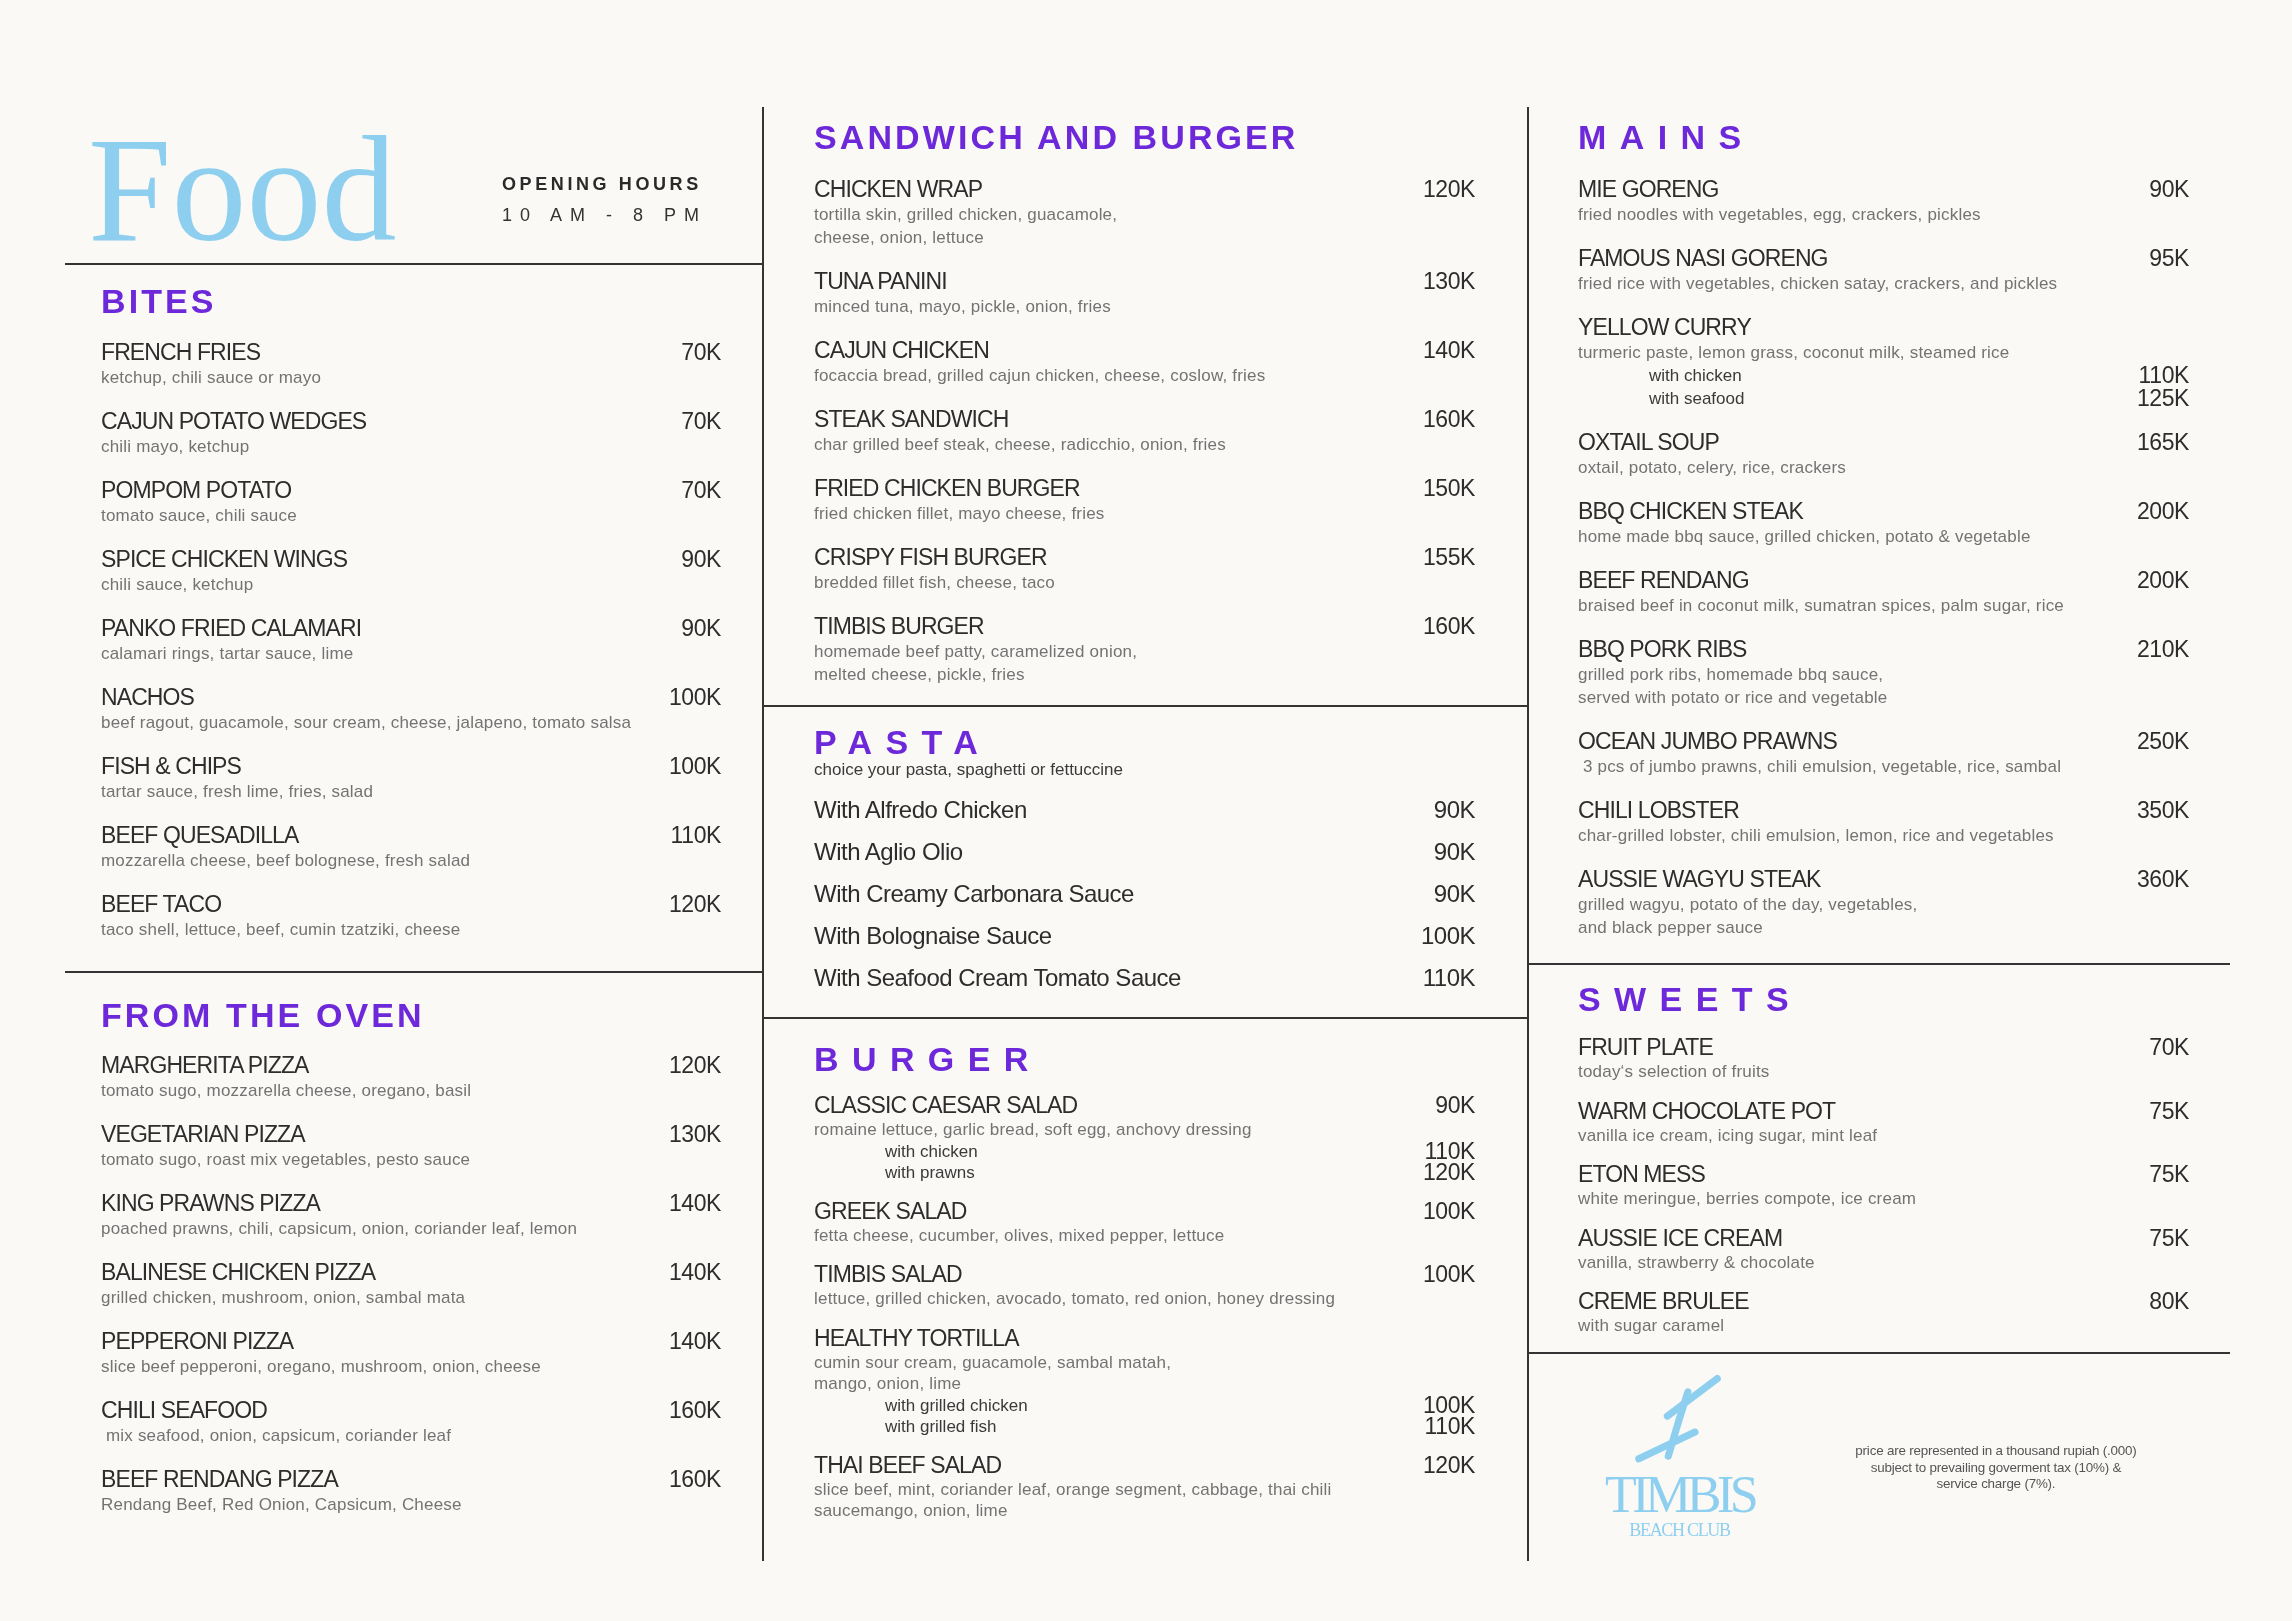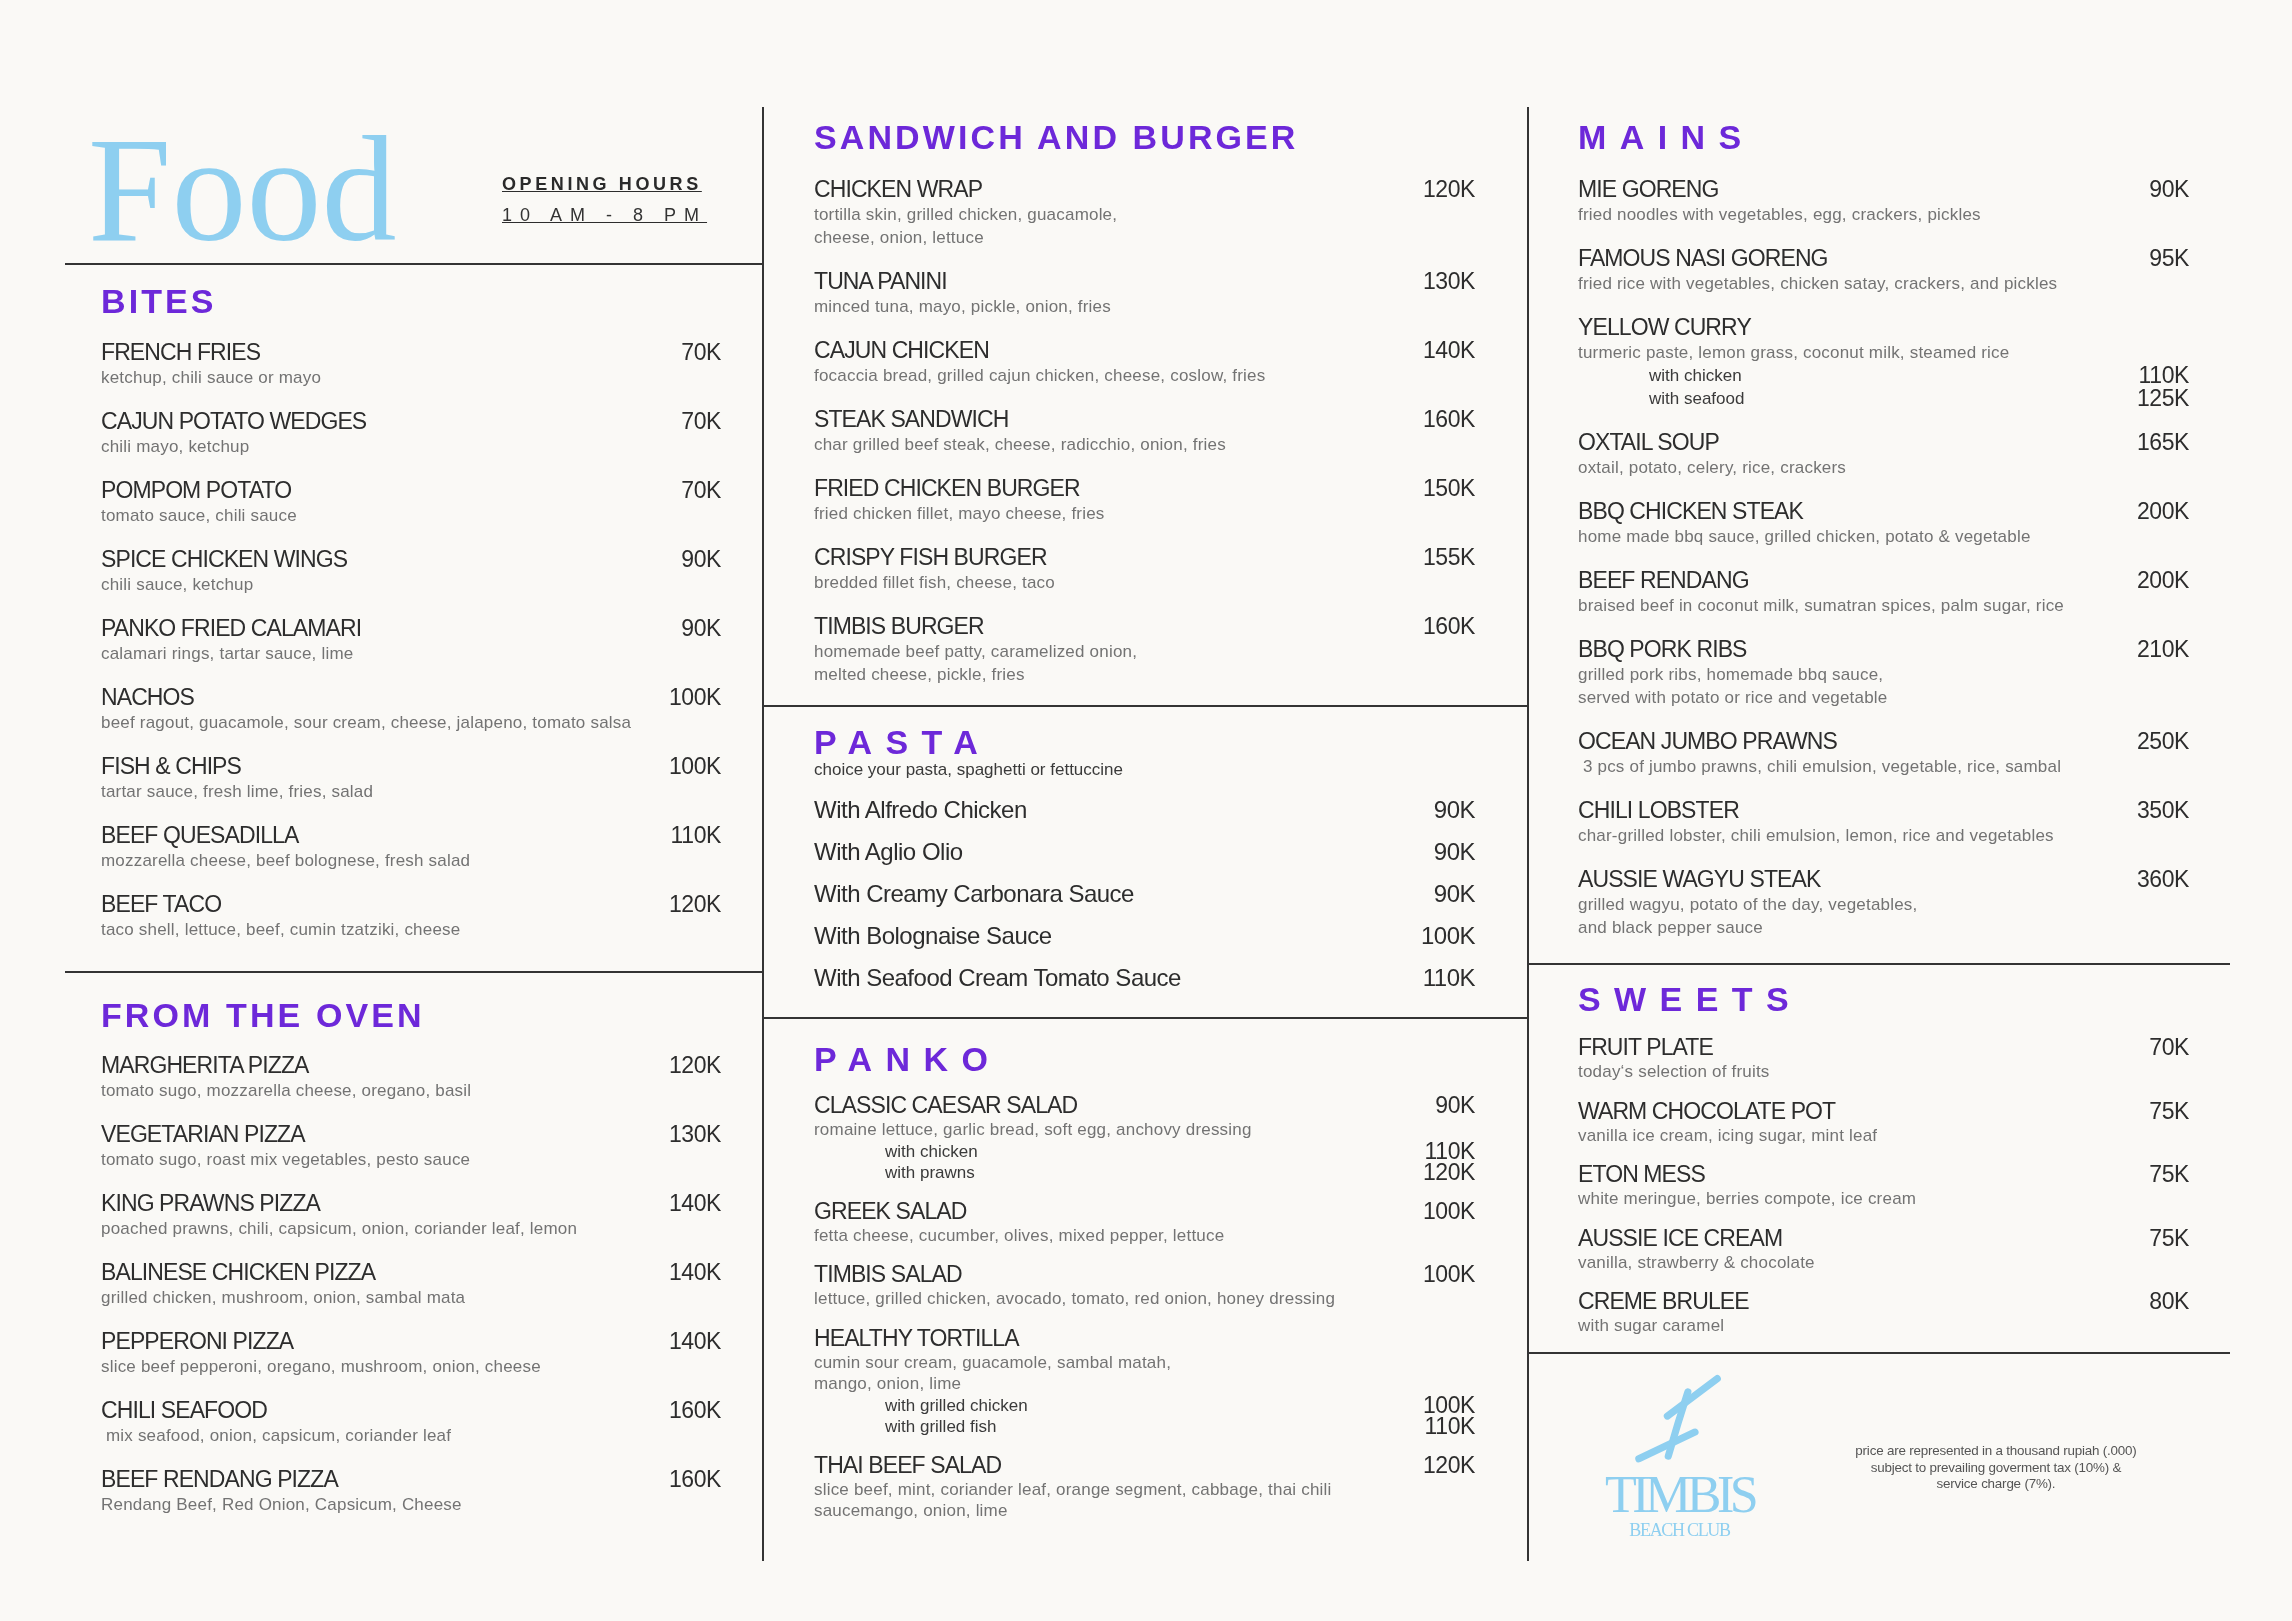--- a/index.html
+++ b/index.html
@@ -9,21 +9,21 @@
     background:#faf9f6; color:#2d2d2d;
     font-family:"Liberation Sans", sans-serif;
     margin-top:24px;
   }
   
   .food-title {
     position:absolute; left:88px; top:90px;
     font-family:"Liberation Serif", serif; font-size:150px; line-height:150px;
     color:#8ecff0; font-weight:normal; letter-spacing:0;
   }
-  .hours { position:absolute; left:502px; top:150px; width:215px;text-decoration:underline; }
+  .hours { position:absolute; left:502px; top:150px; width:215px; }
   .hours-label { font-size:18px; line-height:21.5px; font-weight:bold; letter-spacing:3.6px; color:#2a2a2a; }
   .hours-value { font-size:18px; line-height:21.5px; letter-spacing:8px; color:#333; margin-top:9px; }
 
   
   .rule { position:absolute; background:#343434; }
   .h { height:1.8px; }
   .v { width:1.8px; }
 
   
   .sec { position:absolute; }
@@ -326,21 +326,21 @@
         </div>
 
         <div class="prow">
           <span>With Seafood Cream Tomato Sauce</span>
           <span>110K</span>
         </div>
       </div>
   </section>
 
   <section class="sec" id="sec-salads">
-    <h2 class="wide">PANKO</h2>
+    <h2 class="wide">BURGER</h2>
     <div class="items">
 
         <div class="item">
           <div class="row">
             <span class="name">CLASSIC CAESAR SALAD</span>
             <span class="price">90K</span>
           </div>
           <div class="desc">romaine lettuce, garlic bread, soft egg, anchovy dressing</div>
           <div class="opts">
 

